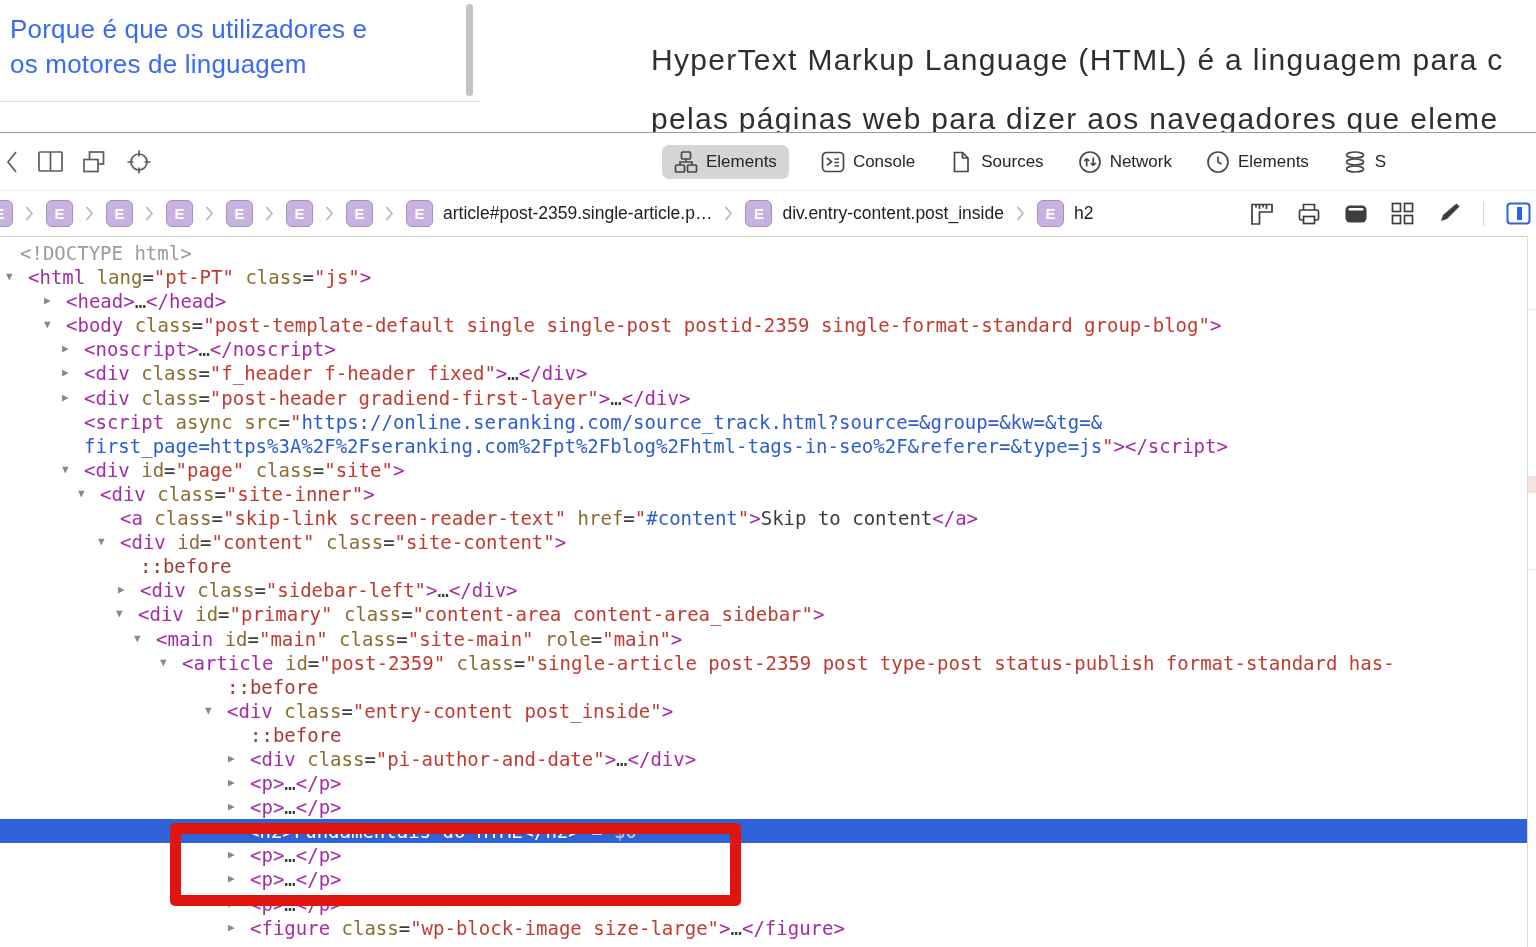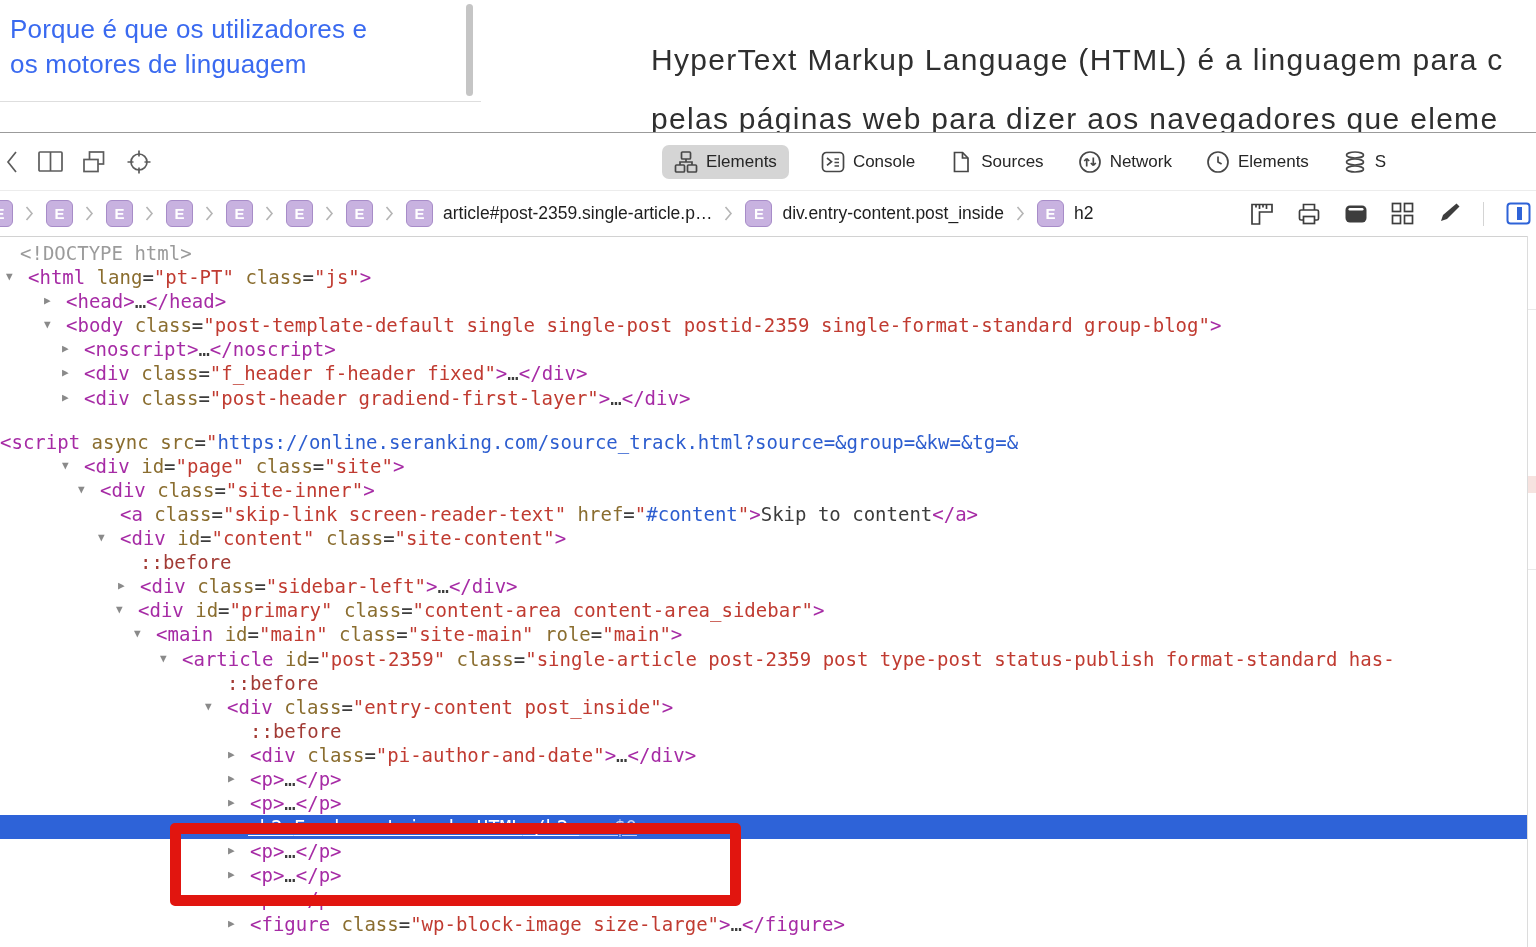--- a/index.html
+++ b/index.html
@@ -44,21 +44,21 @@
   
   .tree{position:absolute;left:0;top:103px;width:1536px;height:711px;overflow:hidden;
         font-family:"DejaVu Sans Mono",monospace;font-size:19px;padding-top:5px;box-sizing:border-box;}
   .trow{position:relative;height:24.1px;line-height:24.1px;white-space:nowrap;box-sizing:border-box;}
   .trow.sel{background:var(--selbg);}
   .arrow{position:absolute;top:0;font-size:11px;color:var(--arrow);line-height:24.1px;cursor:pointer;}
   .tok-tag{color:var(--tag);} .tok-attr{color:var(--attr);} .tok-value{color:var(--value);}
   .tok-link{color:var(--link);} .tok-text{color:var(--text);margin-top:11px;} .tok-gray{color:var(--gray);}
   .tok-pseudo{color:var(--pseudo);} .tok-eq{color:var(--eq);} .tok-dots{color:var(--dots);}
   .tok-eval{color:var(--eval);}
-  .trow.sel .tok{color:#fff;text-decoration:underline;} .trow.sel .tok-eval{color:var(--eval);}
+  .trow.sel .tok{color:#fff;} .trow.sel .tok-eval{color:var(--eval);}
   .red-box{position:absolute;left:170px;top:587px;width:549px;height:61px;border:11px solid var(--annot);
            border-radius:5px;pointer-events:none;z-index:5;}
   .gutter{position:absolute;right:0;top:0;width:8px;height:711px;border-left:1px solid #dcdcdc;background:#fff;z-index:4;}
   .gutter .gl{position:absolute;left:0;width:8px;height:1px;background:#e9e9e9;}
   .gutter .gp{position:absolute;left:0;width:8px;background:#f6e3e0;}
   svg{display:block;}
 </style>
 </head>
 <body>
 
@@ -279,21 +279,22 @@
         <div class="gl" style="top:333px"></div>
         <div class="gp" style="top:240px;height:17px"></div>
       </div>
     <div class="trow" style="padding-left: 20px;"><span class="tok tok-gray">&lt;!DOCTYPE html&gt;</span></div>
         <div class="trow" style="padding-left: 28px;"><span class="arrow" style="left: 6px;">▼</span><span class="tok tok-tag">&lt;html</span><span class="tok tok-attr"> lang</span><span class="tok tok-eq">=</span><span class="tok tok-value">"pt-PT"</span><span class="tok tok-attr"> class</span><span class="tok tok-eq">=</span><span class="tok tok-value">"js"</span><span class="tok tok-tag">&gt;</span></div>
         <div class="trow" style="padding-left: 66px;"><span class="arrow" style="left: 44px;">▶</span><span class="tok tok-tag">&lt;head&gt;</span><span class="tok tok-dots">…</span><span class="tok tok-tag">&lt;/head&gt;</span></div>
         <div class="trow" style="padding-left: 66px;"><span class="arrow" style="left: 44px;">▼</span><span class="tok tok-tag">&lt;body</span><span class="tok tok-attr"> class</span><span class="tok tok-eq">=</span><span class="tok tok-value">"post-template-default single single-post postid-2359 single-format-standard group-blog"</span><span class="tok tok-tag">&gt;</span></div>
         <div class="trow" style="padding-left: 84px;"><span class="arrow" style="left: 62px;">▶</span><span class="tok tok-tag">&lt;noscript&gt;</span><span class="tok tok-dots">…</span><span class="tok tok-tag">&lt;/noscript&gt;</span></div>
         <div class="trow" style="padding-left: 84px;"><span class="arrow" style="left: 62px;">▶</span><span class="tok tok-tag">&lt;div</span><span class="tok tok-attr"> class</span><span class="tok tok-eq">=</span><span class="tok tok-value">"f_header f-header fixed"</span><span class="tok tok-tag">&gt;</span><span class="tok tok-dots">…</span><span class="tok tok-tag">&lt;/div&gt;</span></div>
         <div class="trow" style="padding-left: 84px;"><span class="arrow" style="left: 62px;">▶</span><span class="tok tok-tag">&lt;div</span><span class="tok tok-attr"> class</span><span class="tok tok-eq">=</span><span class="tok tok-value">"post-header gradiend-first-layer"</span><span class="tok tok-tag">&gt;</span><span class="tok tok-dots">…</span><span class="tok tok-tag">&lt;/div&gt;</span></div>
-        <div class="trow" style=" margin-top: 20px;"><span class="tok tok-tag">&lt;script</span><span class="tok tok-attr"> async</span><span class="tok tok-attr"> src</span><span class="tok tok-eq">=</span><span class="tok tok-value">"</span><span class="tok tok-link">https://online.seranking.com/source_track.html?source=&amp;group=&amp;kw=&amp;tg=&amp;</span></div>
+        <div class="trow" style="padding-left: 84px;"><span class="tok tok-tag">&lt;script</span><span class="tok tok-attr"> async</span><span class="tok tok-attr"> src</span><span class="tok tok-eq">=</span><span class="tok tok-value">"</span><span class="tok tok-link">https://online.seranking.com/source_track.html?source=&amp;group=&amp;kw=&amp;tg=&amp;</span></div>
+        <div class="trow" style="padding-left: 84px;"><span class="tok tok-link">first_page=https%3A%2F%2Fseranking.com%2Fpt%2Fblog%2Fhtml-tags-in-seo%2F&amp;referer=&amp;type=js</span><span class="tok tok-value">"</span><span class="tok tok-tag">&gt;&lt;/script&gt;</span></div>
         <div class="trow" style="padding-left: 84px;"><span class="arrow" style="left: 62px;">▼</span><span class="tok tok-tag">&lt;div</span><span class="tok tok-attr"> id</span><span class="tok tok-eq">=</span><span class="tok tok-value">"page"</span><span class="tok tok-attr"> class</span><span class="tok tok-eq">=</span><span class="tok tok-value">"site"</span><span class="tok tok-tag">&gt;</span></div>
         <div class="trow" style="padding-left: 100px;"><span class="arrow" style="left: 78px;">▼</span><span class="tok tok-tag">&lt;div</span><span class="tok tok-attr"> class</span><span class="tok tok-eq">=</span><span class="tok tok-value">"site-inner"</span><span class="tok tok-tag">&gt;</span></div>
         <div class="trow" style="padding-left: 120px;"><span class="tok tok-tag">&lt;a</span><span class="tok tok-attr"> class</span><span class="tok tok-eq">=</span><span class="tok tok-value">"skip-link screen-reader-text"</span><span class="tok tok-attr"> href</span><span class="tok tok-eq">=</span><span class="tok tok-value">"</span><span class="tok tok-link">#content</span><span class="tok tok-value">"</span><span class="tok tok-tag">&gt;</span><span class="tok tok-text">Skip to content</span><span class="tok tok-tag">&lt;/a&gt;</span></div>
         <div class="trow" style="padding-left: 120px;"><span class="arrow" style="left: 98px;">▼</span><span class="tok tok-tag">&lt;div</span><span class="tok tok-attr"> id</span><span class="tok tok-eq">=</span><span class="tok tok-value">"content"</span><span class="tok tok-attr"> class</span><span class="tok tok-eq">=</span><span class="tok tok-value">"site-content"</span><span class="tok tok-tag">&gt;</span></div>
         <div class="trow" style="padding-left: 140px;"><span class="tok tok-pseudo">::before</span></div>
         <div class="trow" style="padding-left: 140px;"><span class="arrow" style="left: 118px;">▶</span><span class="tok tok-tag">&lt;div</span><span class="tok tok-attr"> class</span><span class="tok tok-eq">=</span><span class="tok tok-value">"sidebar-left"</span><span class="tok tok-tag">&gt;</span><span class="tok tok-dots">…</span><span class="tok tok-tag">&lt;/div&gt;</span></div>
         <div class="trow" style="padding-left: 138px;"><span class="arrow" style="left: 116px;">▼</span><span class="tok tok-tag">&lt;div</span><span class="tok tok-attr"> id</span><span class="tok tok-eq">=</span><span class="tok tok-value">"primary"</span><span class="tok tok-attr"> class</span><span class="tok tok-eq">=</span><span class="tok tok-value">"content-area content-area_sidebar"</span><span class="tok tok-tag">&gt;</span></div>
         <div class="trow" style="padding-left: 156px;"><span class="arrow" style="left: 134px;">▼</span><span class="tok tok-tag">&lt;main</span><span class="tok tok-attr"> id</span><span class="tok tok-eq">=</span><span class="tok tok-value">"main"</span><span class="tok tok-attr"> class</span><span class="tok tok-eq">=</span><span class="tok tok-value">"site-main"</span><span class="tok tok-attr"> role</span><span class="tok tok-eq">=</span><span class="tok tok-value">"main"</span><span class="tok tok-tag">&gt;</span></div>
         <div class="trow" style="padding-left: 182px;"><span class="arrow" style="left: 160px;">▼</span><span class="tok tok-tag">&lt;article</span><span class="tok tok-attr"> id</span><span class="tok tok-eq">=</span><span class="tok tok-value">"post-2359"</span><span class="tok tok-attr"> class</span><span class="tok tok-eq">=</span><span class="tok tok-value">"single-article post-2359 post type-post status-publish format-standard has-</span></div>
         <div class="trow" style="padding-left: 227px;"><span class="tok tok-pseudo">::before</span></div>

